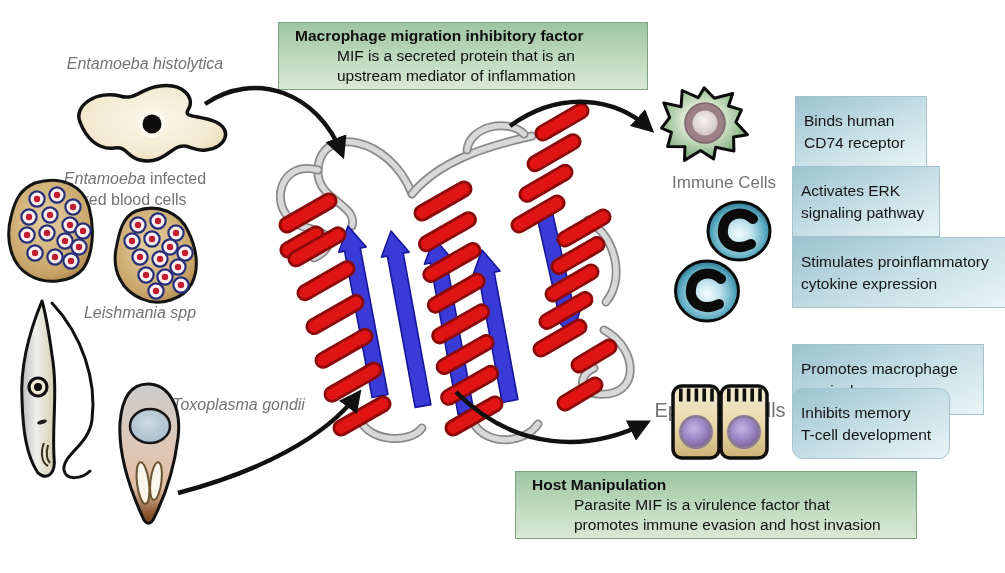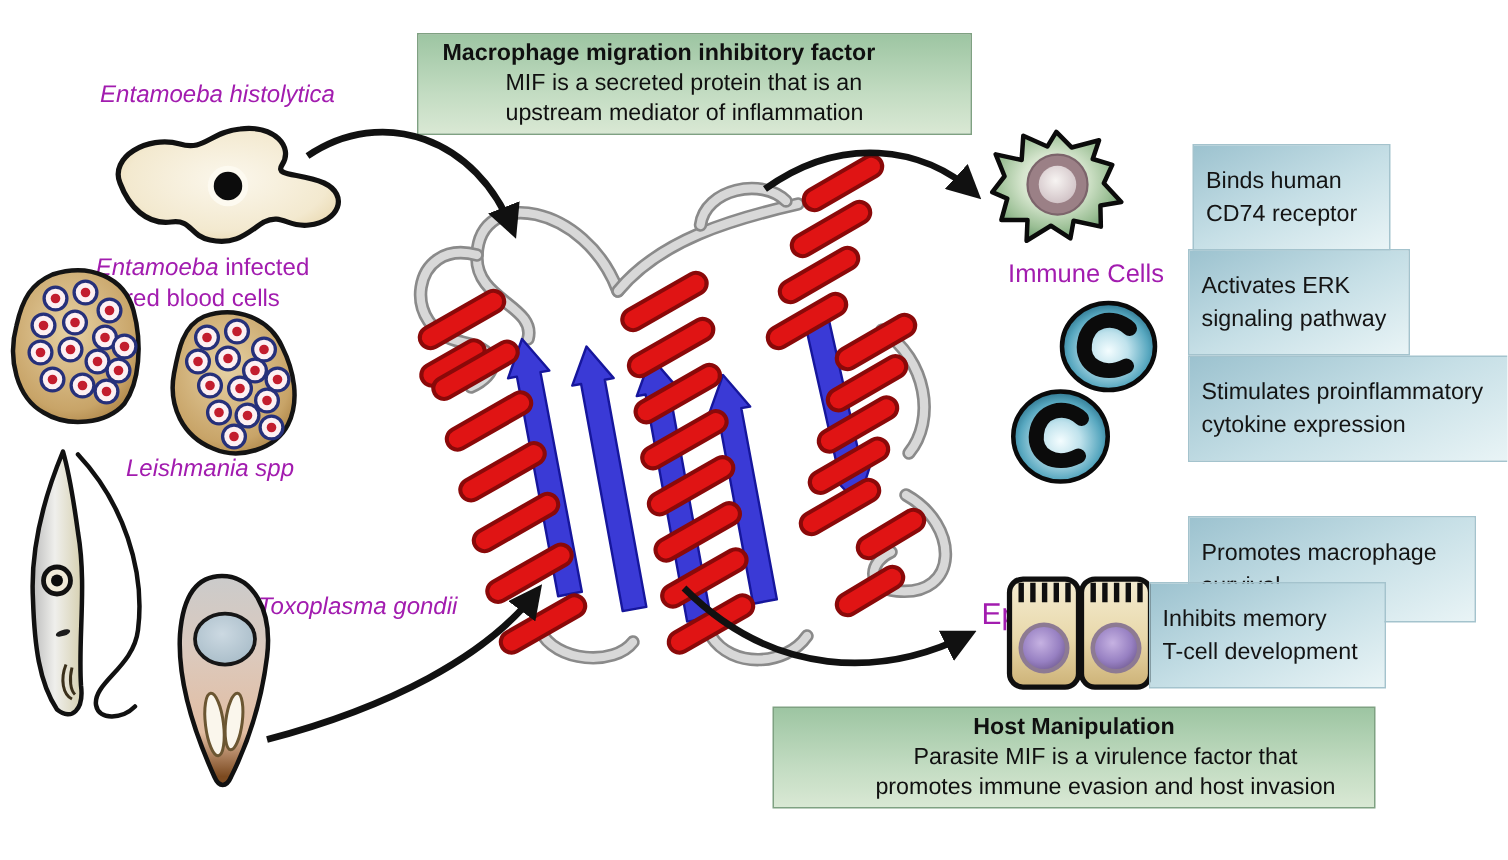--- a/index.html
+++ b/index.html
@@ -1,18 +1,18 @@
 <!DOCTYPE html>
 <html><head>
 <meta charset="utf-8">
 <style>
   html,body{margin:0;padding:0;background:#fff;}
   #canvas{position:relative;width:1005px;height:573px;background:#ffffff;overflow:hidden;
           font-family:"Liberation Sans", sans-serif;color:#141414;}
-  .lbl{position:absolute;font-size:16px;line-height:21px;text-align:center;color:#a21caf;}
+  .lbl{position:absolute;font-size:16px;line-height:21px;text-align:center;color:#737373;}
   .it{font-style:italic;}
   .gbox{position:absolute;background:linear-gradient(180deg,#9dc5a2 0%,#c3dcc2 60%,#d9e8d4 100%);
         border:1px solid #7fa182;padding:3px 16px;font-size:15.5px;line-height:20px;color:#101010;}
   .gbox .t{font-weight:bold;}
   .gbox .b{white-space:pre-line;margin-left:42px;}
   .ebox{position:absolute;background:linear-gradient(155deg,#9cc2cf 0%,#c6dfe6 52%,#e9f4f6 100%);
         border:1px solid #a4c3cd;padding:13px 8px;font-size:15.5px;line-height:21.5px;
         white-space:pre-line;color:#141414;}
   svg{position:absolute;overflow:visible;}
   #arrows{left:0;top:0;pointer-events:none;}
@@ -309,24 +309,24 @@
   </svg>
 
   <div class="ebox" style="left:795px;top:96px;width:114px;">Binds human
 CD74 receptor</div>
   <div class="ebox" style="left:792px;top:237px;width:196px;">Stimulates proinflammatory
 cytokine expression</div>
   <div class="ebox" style="left:792px;top:166px;width:130px;">Activates ERK
 signaling pathway</div>
   <div class="ebox" style="left:792px;top:296px;width:174px;margin-top:48px;">Promotes macrophage
 survival</div>
-  <div class="ebox" style="left:766px;top:388px;width:140px;">Inhibits memory
+  <div class="ebox" style="left:792px;top:388px;width:140px;border-radius:11px;">Inhibits memory
 T-cell development</div>
 
-  <div class="gbox" style="left:515px;top:471px;width:368px;text-align:center;">
+  <div class="gbox" style="left:515px;top:471px;width:368px;">
     <div class="t">Host Manipulation</div>
     <div class="b">Parasite MIF is a virulence factor that
 promotes immune evasion and host invasion</div>
   </div>
 
   <svg id="arrows" width="1005" height="573" viewBox="0 0 1005 573">
     <defs>
       <marker id="ah" viewBox="0 0 10 10" refX="7.5" refY="5" markerWidth="5" markerHeight="5" orient="auto">
         <path d="M 0 0 L 10 5 L 0 10 Z" fill="#111"></path>
       </marker>

